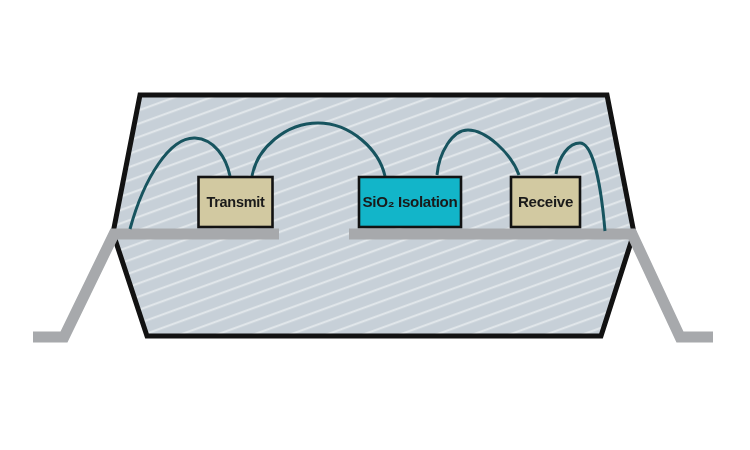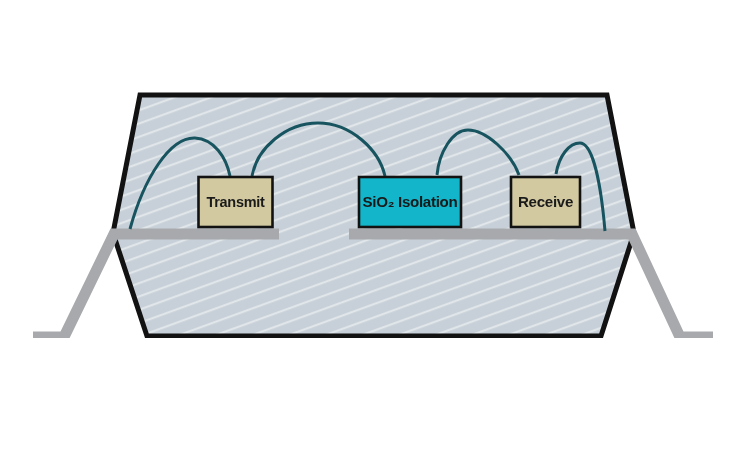--- a/index.html
+++ b/index.html
@@ -4,21 +4,21 @@
 <style>
   html, body {
     margin: 0;
     padding: 0;
     background: #ffffff;
     font-family: "Liberation Sans", sans-serif;
   }
   .canvas {
     position: relative;
     width: 750px;
-    height: 338px;
+    height: 450px;
     background: #ffffff;
     overflow: hidden;
   }
   svg { display: block; }
   .die-label {
     font-family: "Liberation Sans", sans-serif;
     font-weight: bold;
     font-size: 15px;
     letter-spacing: -0.3px;
   }

